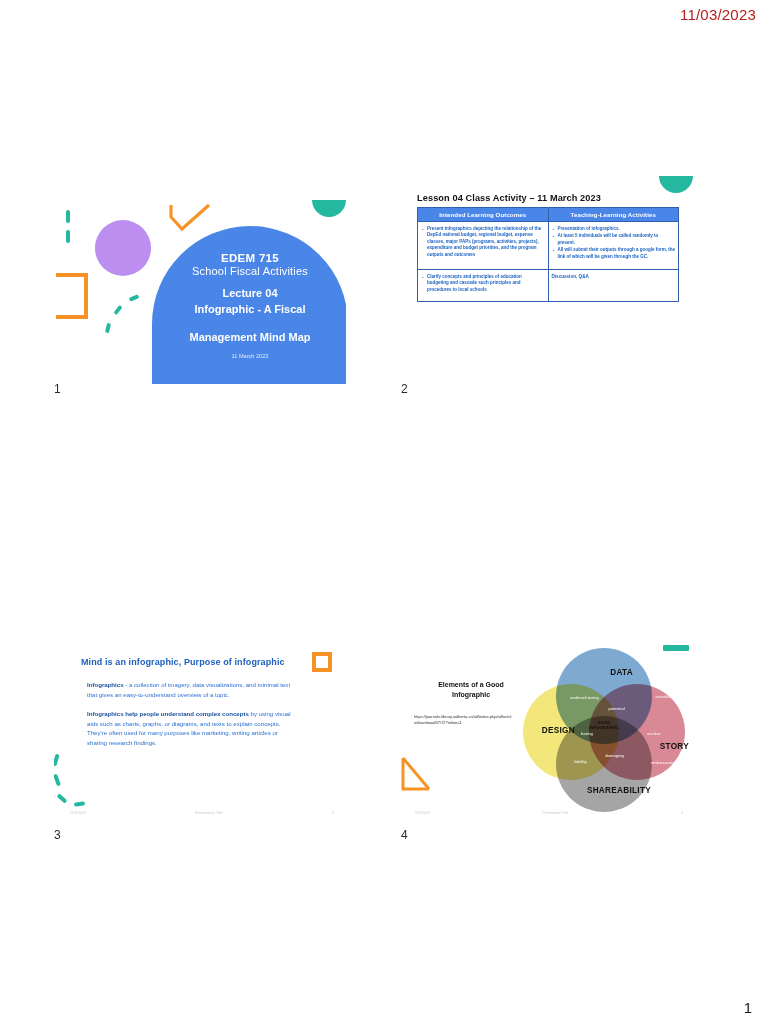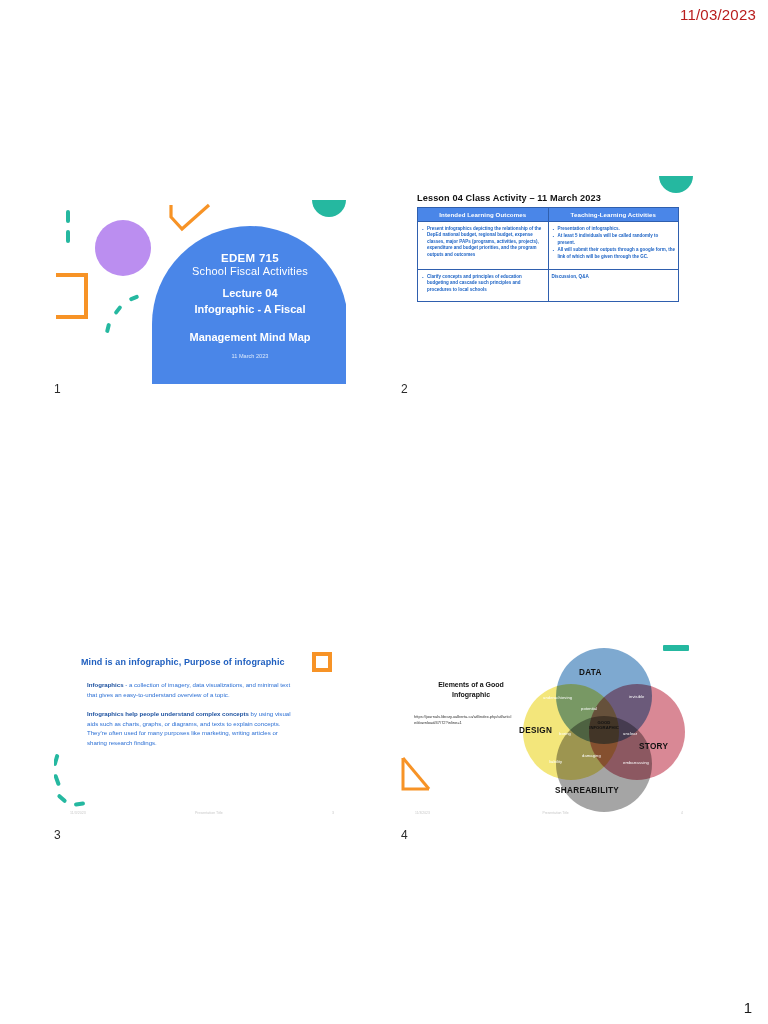--- a/index.html
+++ b/index.html
@@ -123,21 +123,21 @@
   .s4-url {
     position: absolute; left: 13px; top: 76px; width: 100px;
     font-size: 4px; color: #333; line-height: 1.4; word-break: break-all;
   }
   .venn { position: absolute; left: 118px; top: 8px; width: 170px; height: 168px; }
   .v-circle { position: absolute; border-radius: 50%; mix-blend-mode: multiply; }
   .v-top    { width: 96px; height: 96px; left: 37px; top: 2px;  background: rgba(94,148,196,.80); }
   .v-left   { width: 96px; height: 96px; left: 4px;  top: 38px; background: rgba(240,224,94,.82); }
   .v-right  { width: 96px; height: 96px; left: 70px; top: 38px; background: rgba(208,106,122,.80); }
   .v-bottom { width: 96px; height: 96px; left: 37px; top: 70px; background: rgba(130,130,130,.72); }
-  .v-lbl { position: absolute; font-weight: bold; color: #111; z-index: 6; text-align:left;}
+  .v-lbl { position: absolute; font-weight: bold; color: #111; z-index: 6; text-align:right;}
   .v-main { font-size: 8.2px; letter-spacing: .3px; }
   .v-sub  { font-size: 4.1px; color: #ffffff; font-weight: normal; letter-spacing:.1px;}
   .v-core {
     font-size: 4.2px; font-weight: bold; color: #111; line-height: 1.25; text-align: center;
   }
   .s4-footer {
     position: absolute; left: 14px; right: 10px; bottom: 7px;
     display: flex; justify-content: space-between;
     font-size: 3.4px; color: #c9c9c9;
   }

